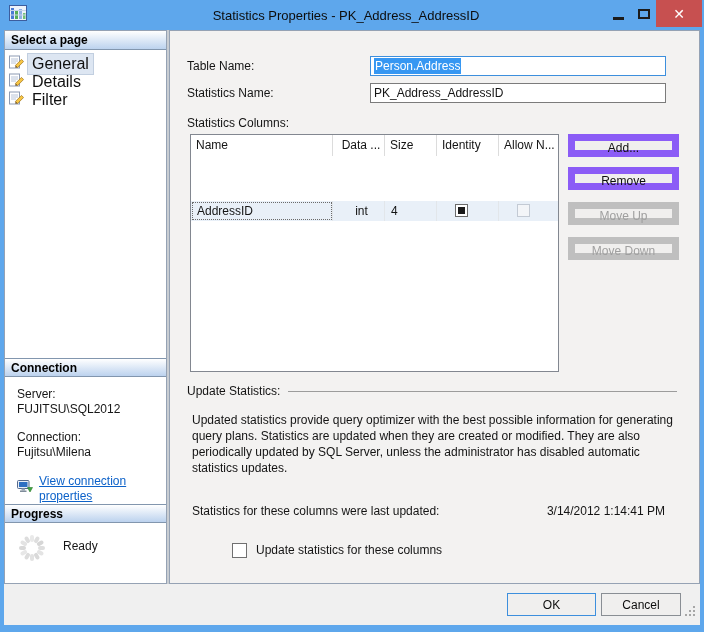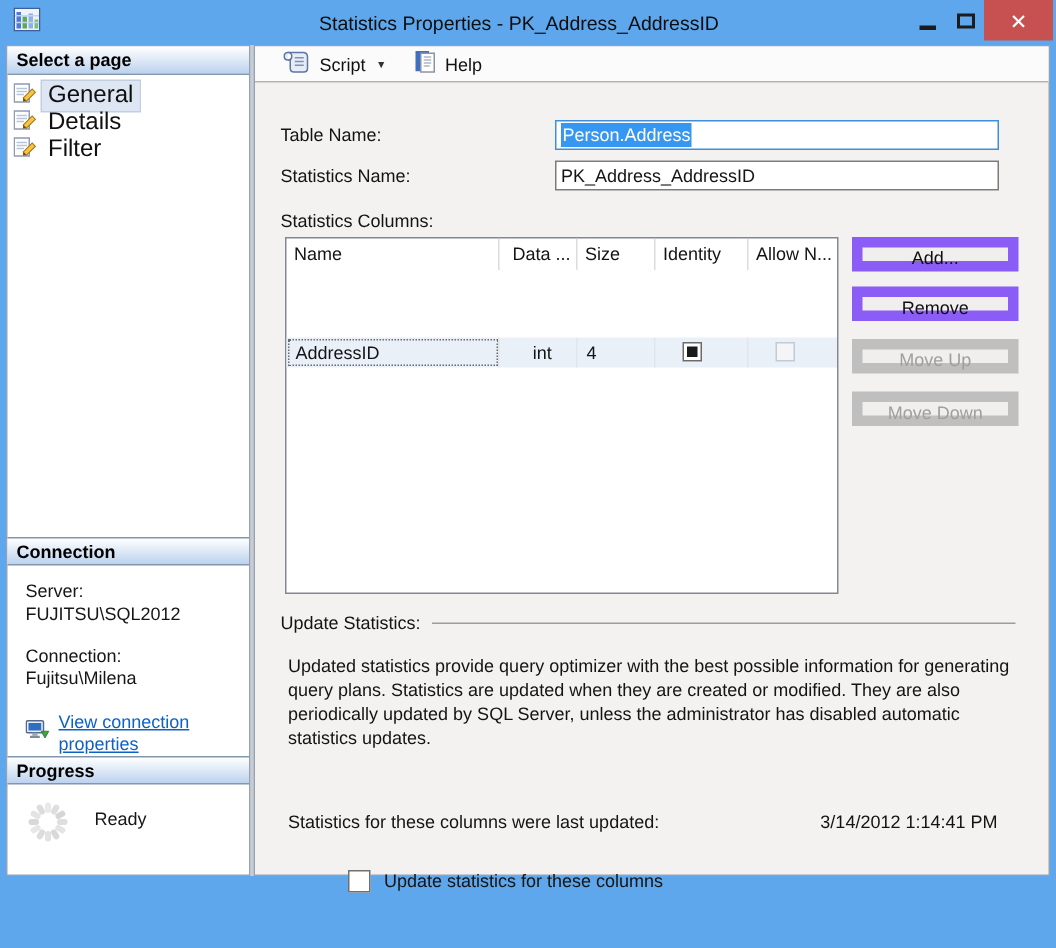--- a/index.html
+++ b/index.html
@@ -70,21 +70,21 @@
   .cbx.disabled { border-color:#c3cad4; background:#f3f5f8; }
 
   .side-buttons { margin-left:9px; display:flex; flex-direction:column; }
   .sbtn { width:111px; height:23px; font-size:12px; color:#101010; background:#f0efee; border:7px solid #8b5cf6; margin-bottom:10px; }
   .sbtn.gap-above { margin-top:2px; }
   .sbtn.disabled { border-color:#bfbfbf; color:#9f9f9f; }
 
   .update-divider { display:flex; align-items:center; margin-top:12px; }
   .divider-line { flex:1; height:1px; background:#9c9c9c; margin:1px 2px 0 8px; }
   .desc { margin:15px 0 0 5px; width:482px; line-height:1.33; color:#141414; }
-  .updated-row { display:flex; margin:40px 2px 0 5px; }
+  .updated-row { display:flex; margin:27px 2px 0 5px; }
   .updated-value { margin-left:auto; margin-right:12px; }
   .cb-row { display:flex; align-items:center; margin:25px 0 0 5px;padding-left:40px; }
   .checkbox { width:15px; height:15px; border:1px solid #707070; background:#fff; }
   .cb-label { margin-left:9px; }
 
   
   .footer { height:41px; margin:0 4px; background:#f0f0f0; display:flex; align-items:center;
             justify-content:flex-end; position:relative; }
   .fbtn { height:23px; font-size:12px; background:#f0efee; color:#0d0d0d; }
   .btn-ok { width:89px; border:1px solid #3d8fdd; margin-right:5px; }
@@ -214,44 +214,20 @@
                 <rect x="13" y="2" width="4" height="7" rx="2" fill="#dddddd" transform="rotate(330 15 15)"></rect>
               </g>
             </svg>
           </span>
           <span class="ready-label">Ready</span>
         </div>
       </div>
     </div>
 
     <div class="main">
-      <div class="toolbar">
-        <div class="tool-btn">
-          <span>
-            <svg width="19" height="16" viewBox="0 0 19 16">
-              <path d="M4 2 C2.5 2 1.5 3 1.5 4.5 C1.5 6 2.5 7 4 7 H5.5 V12.5 C5.5 14 6.5 15 8 15 H14.5 C16 15 17 14 17 12.5 V5 C17 3 16 2 14 2 Z" fill="#e7edf7" stroke="#5d76a3"></path>
-              <path d="M4 2 C5.5 2 6.5 3 6.5 4.5 C6.5 6 5.5 7 4 7" fill="#fff" stroke="#5d76a3"></path>
-              <path d="M8.5 5.5 h6 M8.5 8 h6 M8.5 10.5 h6" stroke="#7d90b5" stroke-width="1"></path>
-            </svg>
-          </span>
-          <span class="t-label">Script</span>
-          <span class="dd-arrow">▼</span>
-        </div>
-        <div class="tool-gap"></div>
-        <div class="tool-btn">
-          <span>
-            <svg width="15" height="16" viewBox="0 0 15 16">
-              <rect x="1" y="1" width="9" height="13.5" fill="#3f6fbf"></rect>
-              <rect x="4.5" y="2.5" width="9" height="12.5" fill="#fff" stroke="#8a93a3"></rect>
-              <path d="M6.5 5 h5 M6.5 7 h5 M6.5 9 h5 M6.5 11 h4" stroke="#aeb8c8" stroke-width="1"></path>
-            </svg>
-          </span>
-          <span class="t-label">Help</span>
-        </div>
-      </div>
 
       <div class="content">
 
         <div class="form-row">
           <div class="form-label">Table Name:</div>
           <div class="textbox focused">
             <span class="sel-text">Person.Address</span>
           </div>
         </div>
 
@@ -310,14 +286,30 @@
 
         <div class="cb-row">
           <div class="checkbox"></div>
           <span class="cb-label">Update statistics for these columns</span>
         </div>
 
       </div>
     </div>
   </div>
 
+  <div class="footer">
+    <button class="fbtn btn-ok">OK</button>
+    <button class="fbtn btn-cancel">Cancel</button>
+    <span class="grip">
+      <svg width="13" height="13" viewBox="0 0 13 13">
+        <g fill="#a6a6a6">
+          <rect x="9" y="9" width="2" height="2"></rect>
+            <rect x="5" y="9" width="2" height="2"></rect>
+            <rect x="1" y="9" width="2" height="2"></rect>
+          <rect x="9" y="5" width="2" height="2"></rect>
+            <rect x="5" y="5" width="2" height="2"></rect>
+          <rect x="9" y="1" width="2" height="2"></rect>
+        </g>
+      </svg>
+    </span>
+  </div>
 
 </div>
 
 </body></html>

